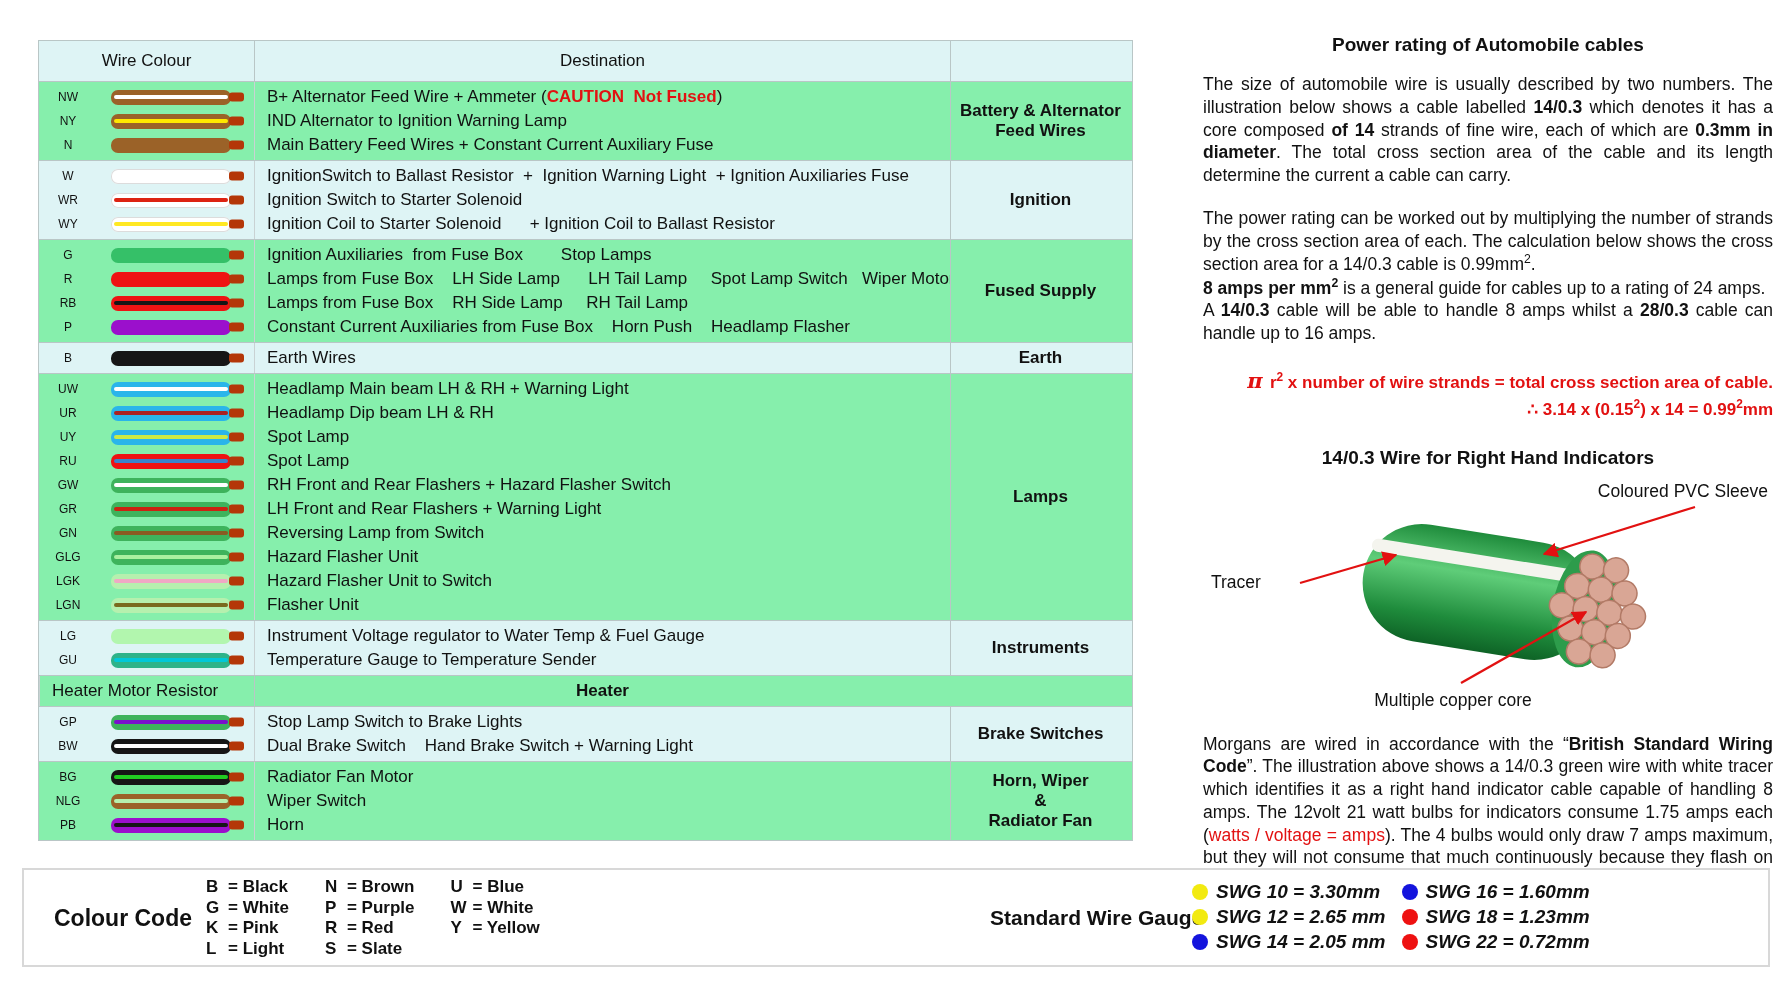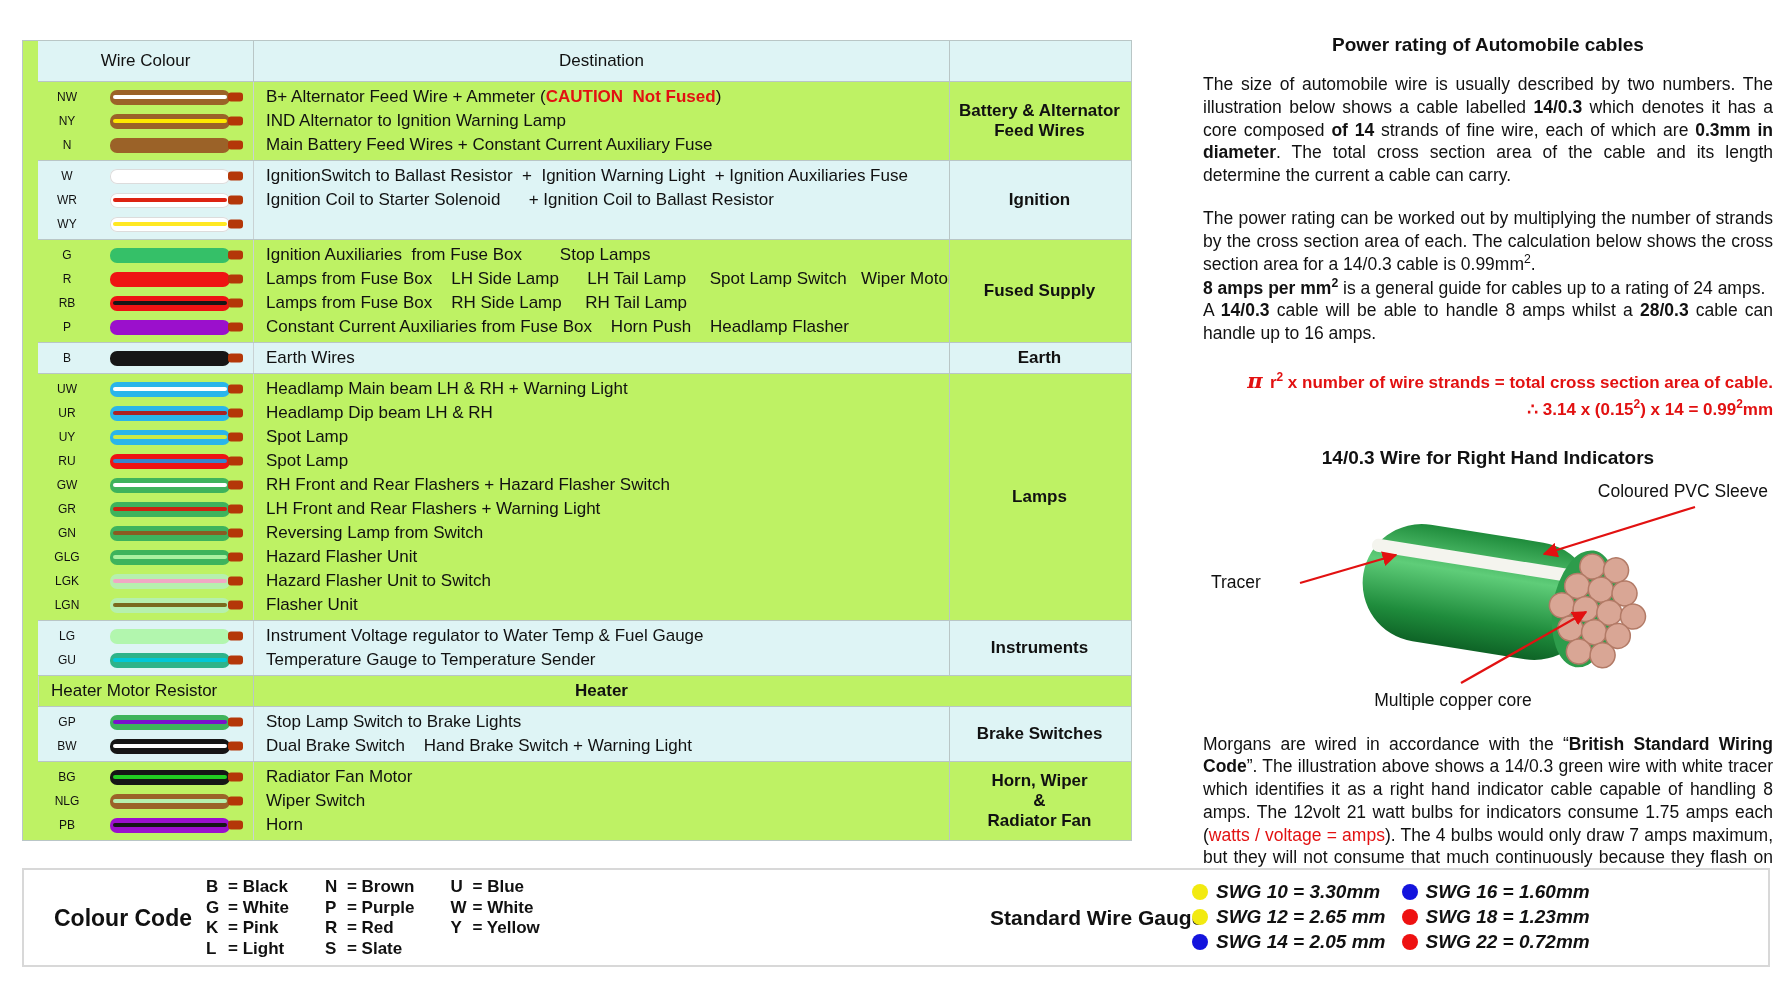--- a/index.html
+++ b/index.html
@@ -1,21 +1,21 @@
 <!DOCTYPE html>
 <html><head>
 <meta charset="utf-8">
 <style>
   html,body{margin:0;padding:0;background:#fff;}
   .page{position:relative;width:1792px;height:1002px;background:#ffffff;
         font-family:"Liberation Sans",sans-serif;color:#111;overflow:hidden;}
 
   
-  .wire-table{position:absolute;left:22px;top:40px;width:1093px;
-              border:1px solid #b9c6c6;background:#bef264;padding-left:15px;}
+  .wire-table{position:absolute;left:38px;top:40px;width:1093px;
+              border:1px solid #b9c6c6;background:#86efac;}
   .thead{display:grid;grid-template-columns:215px 696px 180px;background:#def4f5;}
   .thead .hc{height:40px;line-height:40px;text-align:center;font-size:17px;}
   .thead .hc + .hc{border-left:1px solid #b9c6c6;}
   .tgroup{display:grid;grid-template-columns:215px 696px 180px;border-top:1px solid #b9c6c6;}
   .tgroup.shade{background:#def4f5;}
   .cell{padding:3px 0;}
   .c-dest{border-left:1px solid #c9d2d3;}
   .c-cat{border-left:1px solid #b9c6c6;display:flex;align-items:center;justify-content:center;
          text-align:center;font-weight:bold;font-size:17px;line-height:20px;}
   .wrow{height:24px;display:flex;align-items:center;}
@@ -123,20 +123,21 @@
             <div class="wrow">
               <span class="wcode">WY</span>
               <div class="wire outlined" style="background: rgb(255, 255, 255);">
                 <div class="stripe" style="background: rgb(255, 232, 34);"></div>
                 <div class="tip"></div>
               </div>
             </div>
           </div>
           <div class="cell c-dest">
             <div class="dline"><span>IgnitionSwitch to Ballast Resistor  +  Ignition Warning Light  + Ignition Auxiliaries Fuse</span></div>
+            <div class="dline"><span>Ignition Switch to Starter Solenoid</span></div>
             <div class="dline"><span>Ignition Coil to Starter Solenoid      + Ignition Coil to Ballast Resistor</span></div>
           </div>
           <div class="cell c-cat">
             <div>
               <div>Ignition</div>
             </div>
           </div>
         </div>
         <div class="tgroup">
           <div class="cell c-wire">

